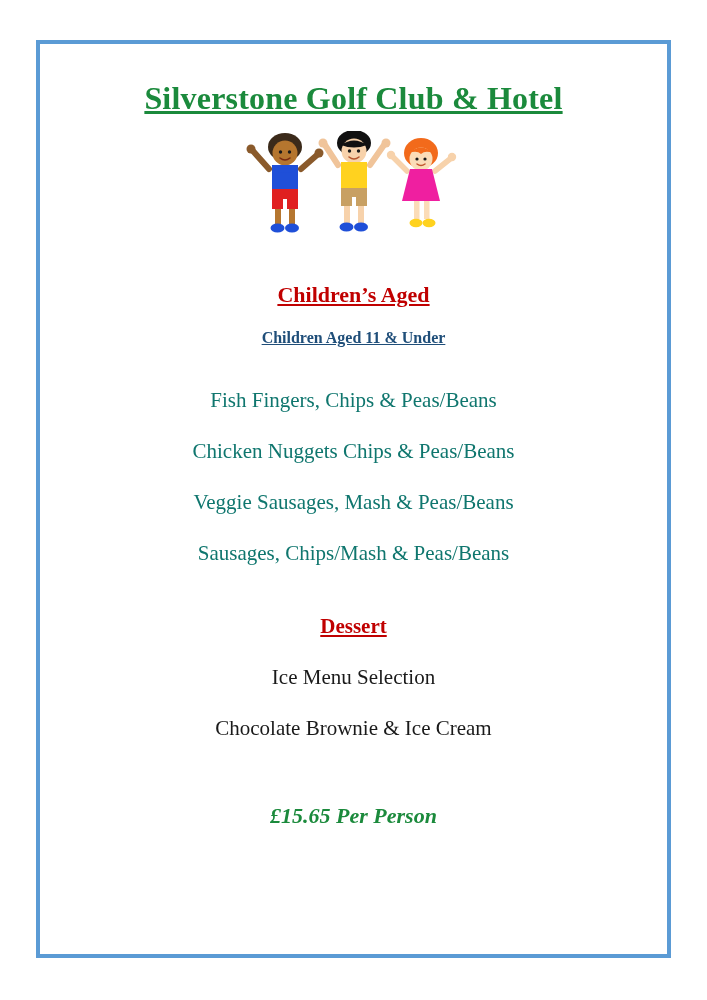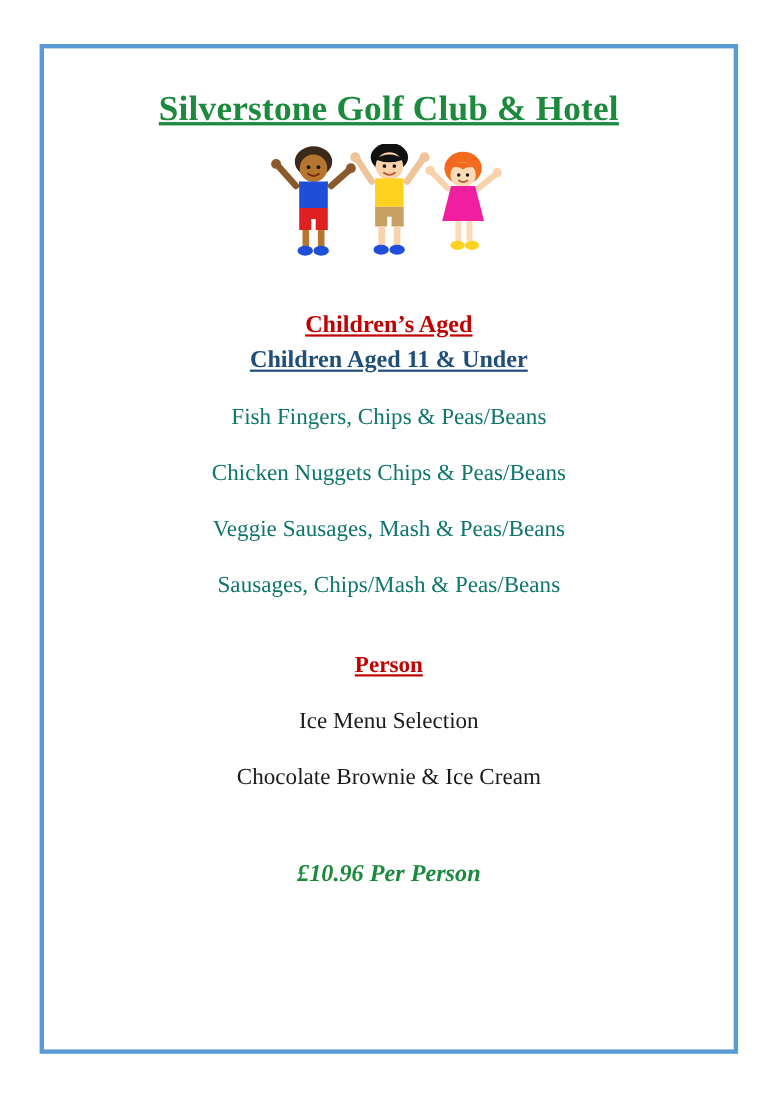--- a/index.html
+++ b/index.html
@@ -56,23 +56,23 @@
   }
   .subtitle-1 {
     margin: 0;
     padding-top: 36px;
     font-size: 22px;
     font-weight: bold;
     color: #c00000;
     text-decoration: underline;
   }
   .subtitle-2 {
-    margin: 0;
+    margin: 15px;
     padding-top: 6px;
-    font-size: 22px;
+    font-size: 16px;
     font-weight: bold;
     color: #1f4e79;
     text-decoration: underline;
   }
   .menu-list {
     margin: 0;
     padding: 0;
     list-style: none;
   }
   .menu-item {
@@ -188,23 +188,23 @@
     <h2 class="subtitle-1">Children’s Aged</h2>
     <h3 class="subtitle-2">Children Aged 11 &amp; Under</h3>
 
     <ul class="menu-list">
       <li class="menu-item">Fish Fingers, Chips &amp; Peas/Beans</li>
       <li class="menu-item">Chicken Nuggets Chips &amp; Peas/Beans</li>
       <li class="menu-item">Veggie Sausages, Mash &amp; Peas/Beans</li>
       <li class="menu-item">Sausages, Chips/Mash &amp; Peas/Beans</li>
     </ul>
 
-    <h3 class="section-head">Person</h3>
+    <h3 class="section-head">Dessert</h3>
 
     <ul class="menu-list">
       <li class="dessert-item">Ice Menu Selection</li>
       <li class="dessert-item">Chocolate Brownie &amp; Ice Cream</li>
     </ul>
 
-    <p class="price">£10.96 Per Person</p>
+    <p class="price">£15.65 Per Person</p>
 
   </div>
 </div>
 
 </body></html>

